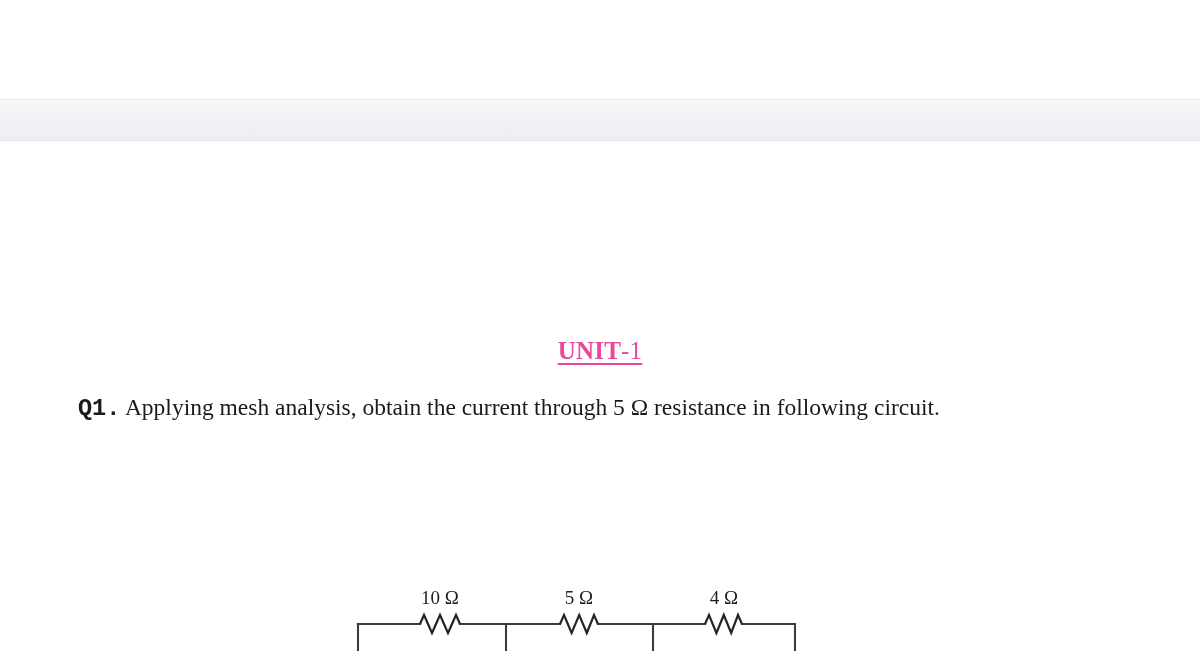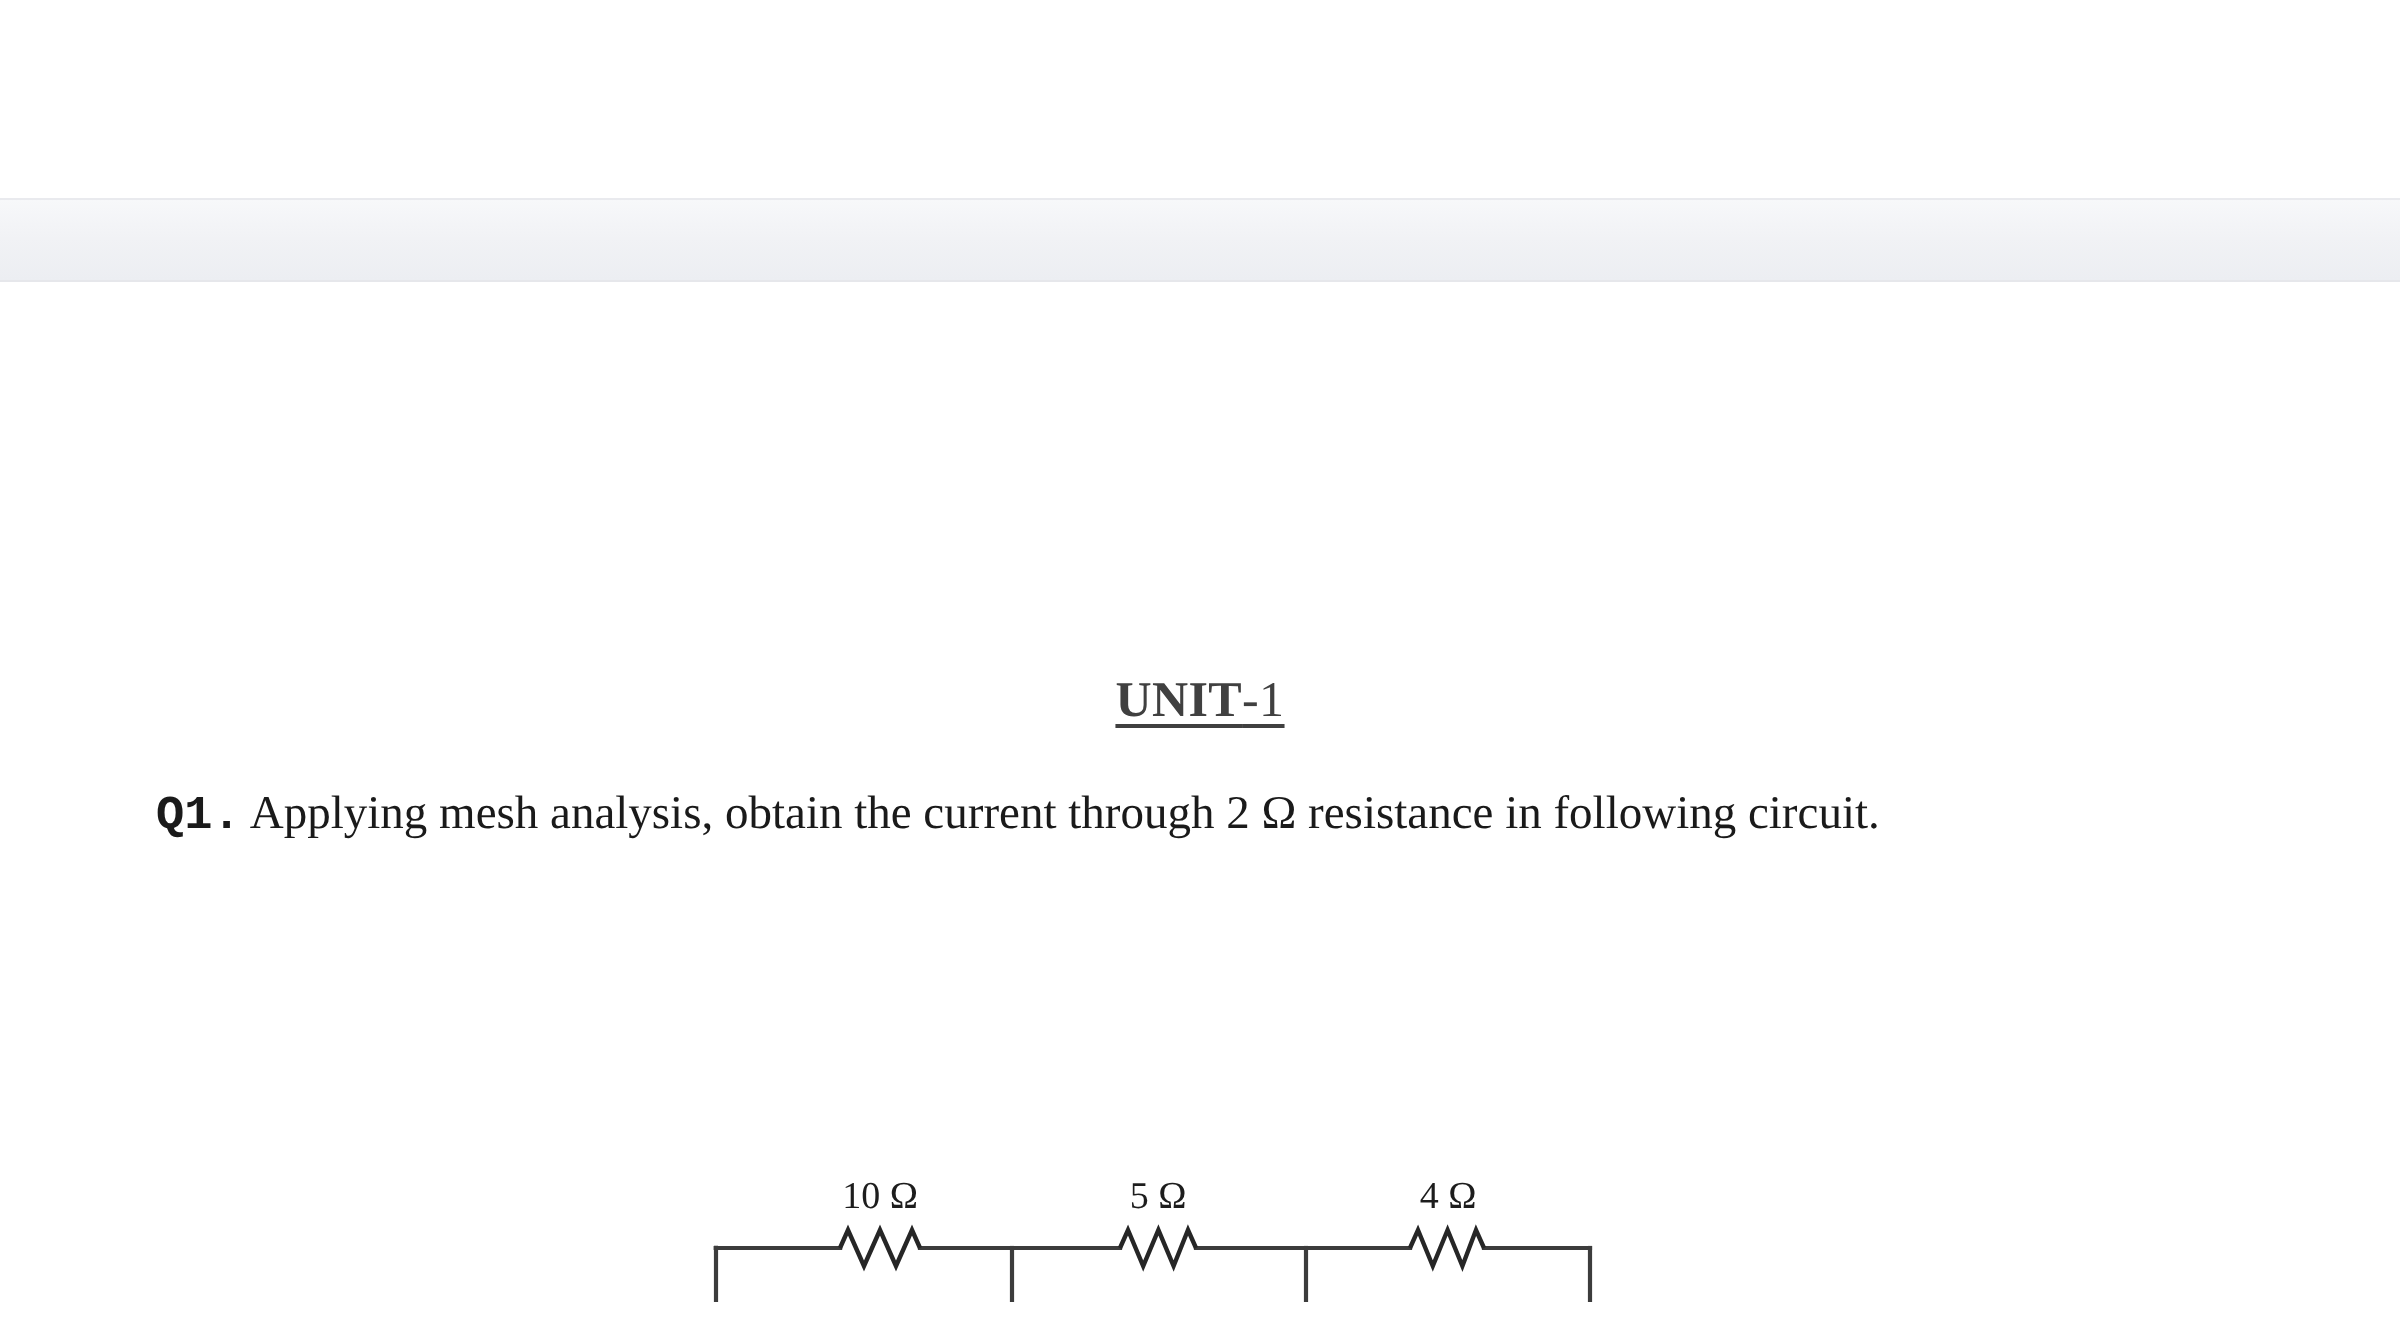--- a/index.html
+++ b/index.html
@@ -53,21 +53,21 @@
   }
 
   .unit-heading {
     position: absolute;
     left: 0;
     top: 197px;
     width: 1200px;
     text-align: center;
     font-size: 25px;
     line-height: 1;
-    color: #404040;
+    color: #ec4899;
     letter-spacing: 0.2px;
   }
   .unit-heading .u-main {
     font-weight: bold;
     text-decoration: underline;
     text-underline-offset: 4px;
     text-decoration-thickness: 2px;
   }
   .unit-heading .u-suffix {
     font-weight: normal;
@@ -152,21 +152,21 @@
   <div class="top-band"></div>
   <div class="band-shadow"></div>
 
   <div class="doc">
 
     <div class="unit-heading">
       <span class="u-main">UNIT</span><span class="u-suffix">-1</span>
     </div>
 
     <div class="question-line">
-      <span class="q-label">Q1.</span><span class="q-body"> Applying mesh analysis, obtain the current through 2 Ω resistance in following circuit.</span>
+      <span class="q-label">Q1.</span><span class="q-body"> Applying mesh analysis, obtain the current through 5 Ω resistance in following circuit.</span>
     </div>
 
     <div class="circuit-figure">
       <svg width="500" height="215" viewBox="0 0 500 215" xmlns="http://www.w3.org/2000/svg">
 
         <path class="wire" d="M 28 188 L 28 188"></path>
 
         <path class="wire" d="M 28 188 L 28 0" transform="translate(0,0)" style="display:none"></path>
 
         <path class="wire" d="M 28 188 L 28 188" style="display:none"></path>

